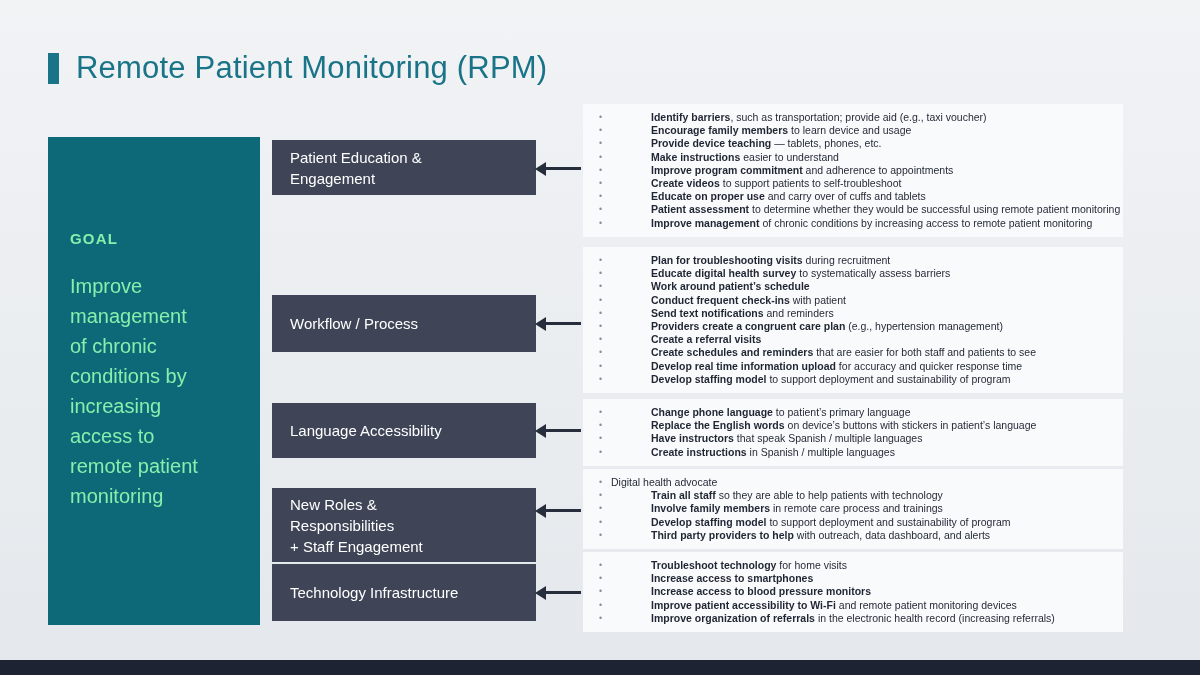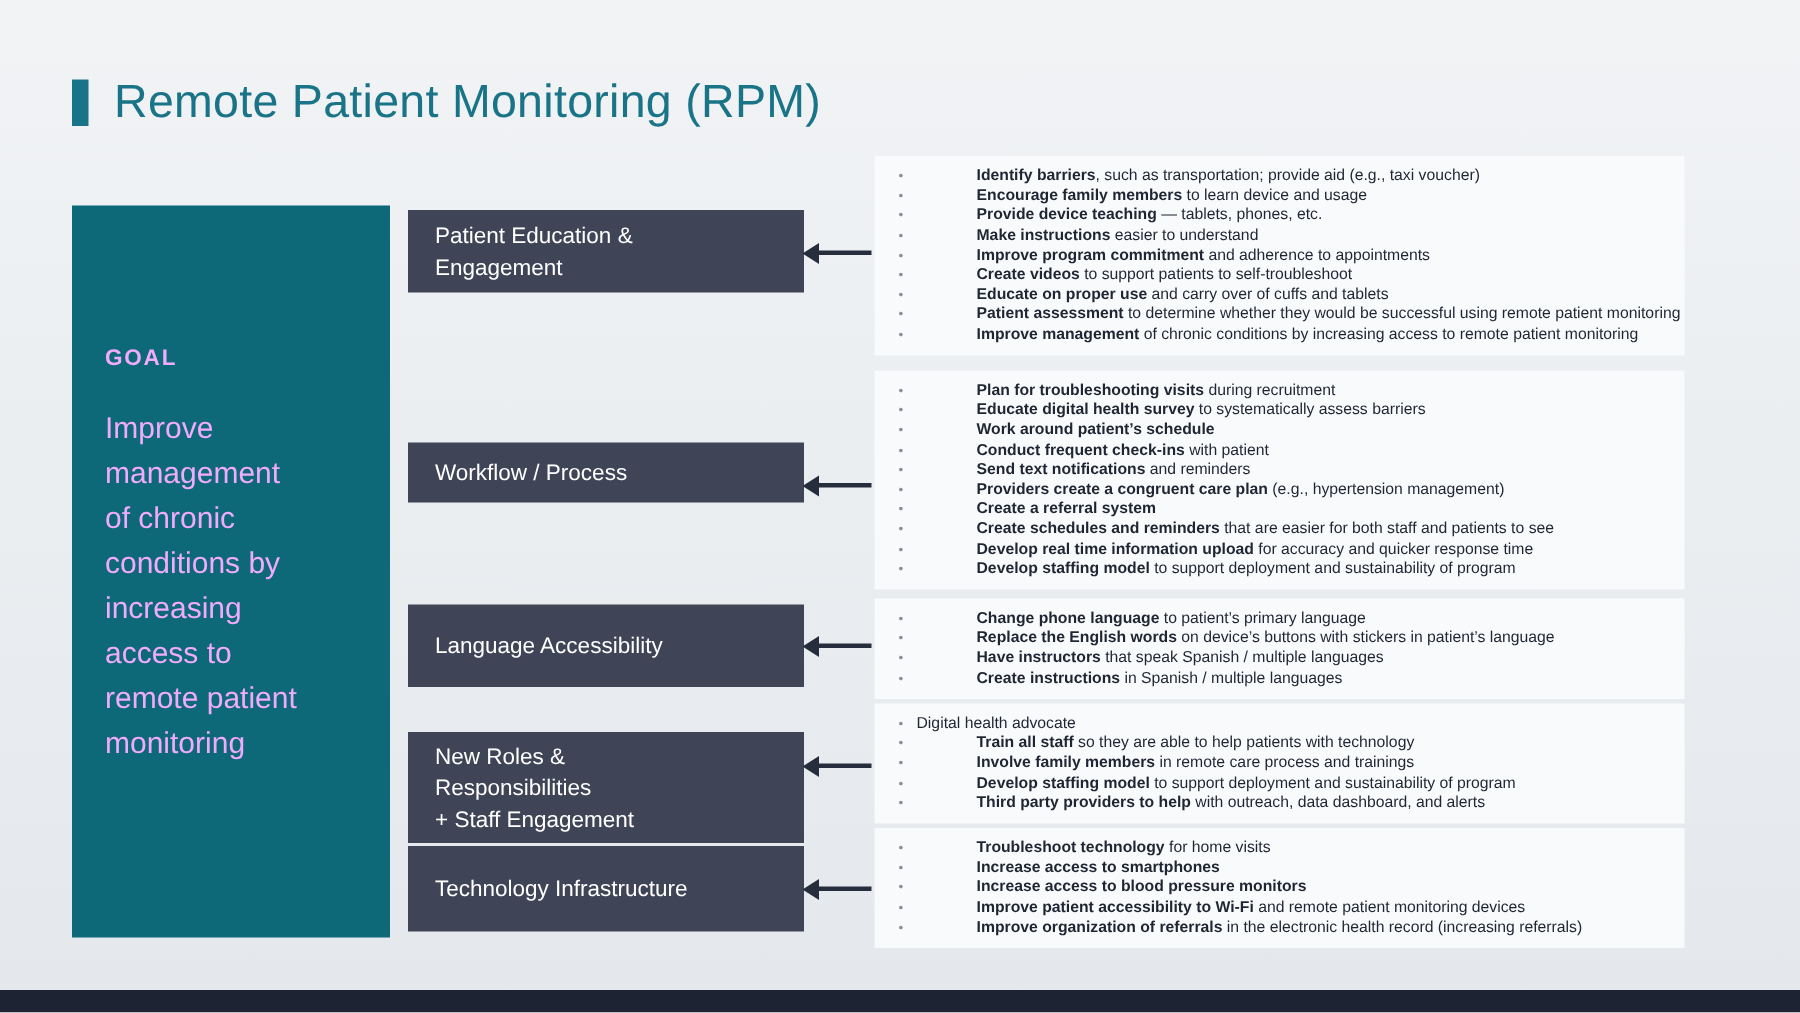--- a/index.html
+++ b/index.html
@@ -39,21 +39,21 @@
   }
 
   
   .goal-box {
     position: absolute;
     left: 48px;
     top: 137px;
     width: 212px;
     height: 488px;
     background: var(--teal);
-    color: #f0abfc;
+    color: #86efac;
     padding: 93px 20px 0 22px;
   }
   .goal-label {
     font-size: 15px;
     font-weight: 700;
     letter-spacing: 1.2px;
     margin-bottom: 24px;
   }
   .goal-text {
     font-size: 20px;
@@ -72,21 +72,21 @@
     align-items: center;
     padding: 0 18px;
   }
   .category-label {
     color: #ffffff;
     font-size: 15px;
     line-height: 21px;
     white-space: pre-line;
   }
   .pos-box-0 { top: 140px; height: 55px; }
-  .pos-box-1 { top: 295px; height: 40px; }
+  .pos-box-1 { top: 295px; height: 57px; }
   .pos-box-2 { top: 403px; height: 55px; }
   .pos-box-3 { top: 488px; height: 74px; }
   .pos-box-4 { top: 564px; height: 57px; }
 
   
   .arrow {
     position: absolute;
     left: 546px;
     width: 35px;
     height: 3px;
@@ -240,21 +240,21 @@
         <div class="bullet">
           <span class="dot">•</span>
           <span class="bullet-text"><strong>Send text notifications</strong> and reminders</span>
         </div>
         <div class="bullet">
           <span class="dot">•</span>
           <span class="bullet-text"><strong>Providers create a congruent care plan</strong> (e.g., hypertension management)</span>
         </div>
         <div class="bullet">
           <span class="dot">•</span>
-          <span class="bullet-text"><strong>Create a referral system</strong></span>
+          <span class="bullet-text"><strong>Create a referral visits</strong></span>
         </div>
         <div class="bullet">
           <span class="dot">•</span>
           <span class="bullet-text"><strong>Create schedules and reminders</strong> that are easier for both staff and patients to see</span>
         </div>
         <div class="bullet">
           <span class="dot">•</span>
           <span class="bullet-text"><strong>Develop real time information upload</strong> for accuracy and quicker response time</span>
         </div>
         <div class="bullet">

